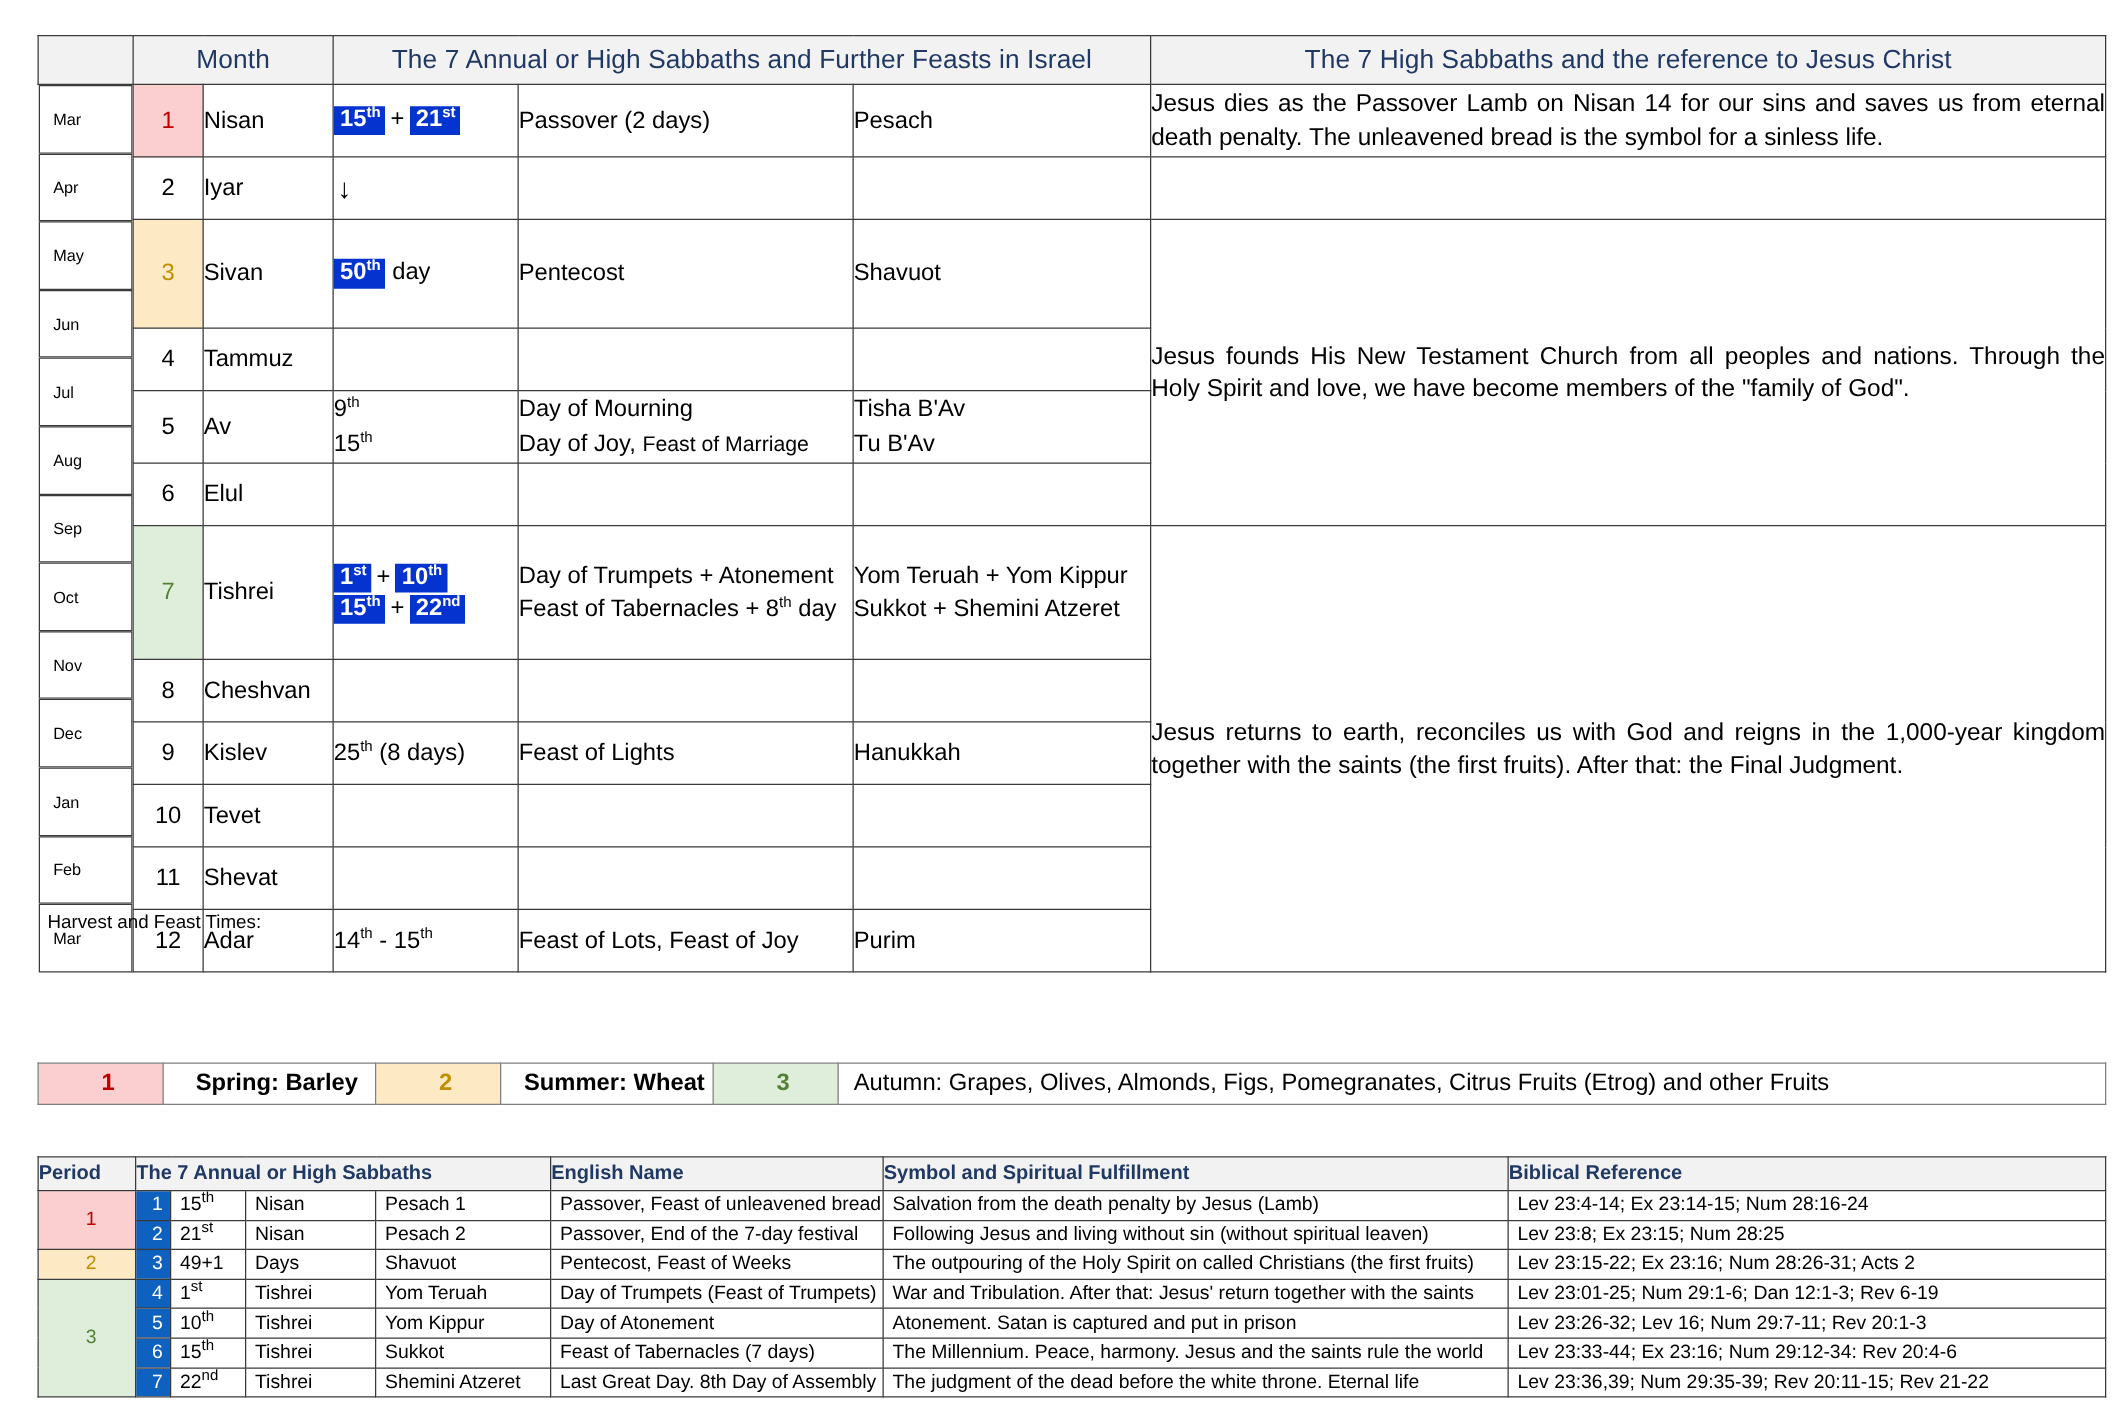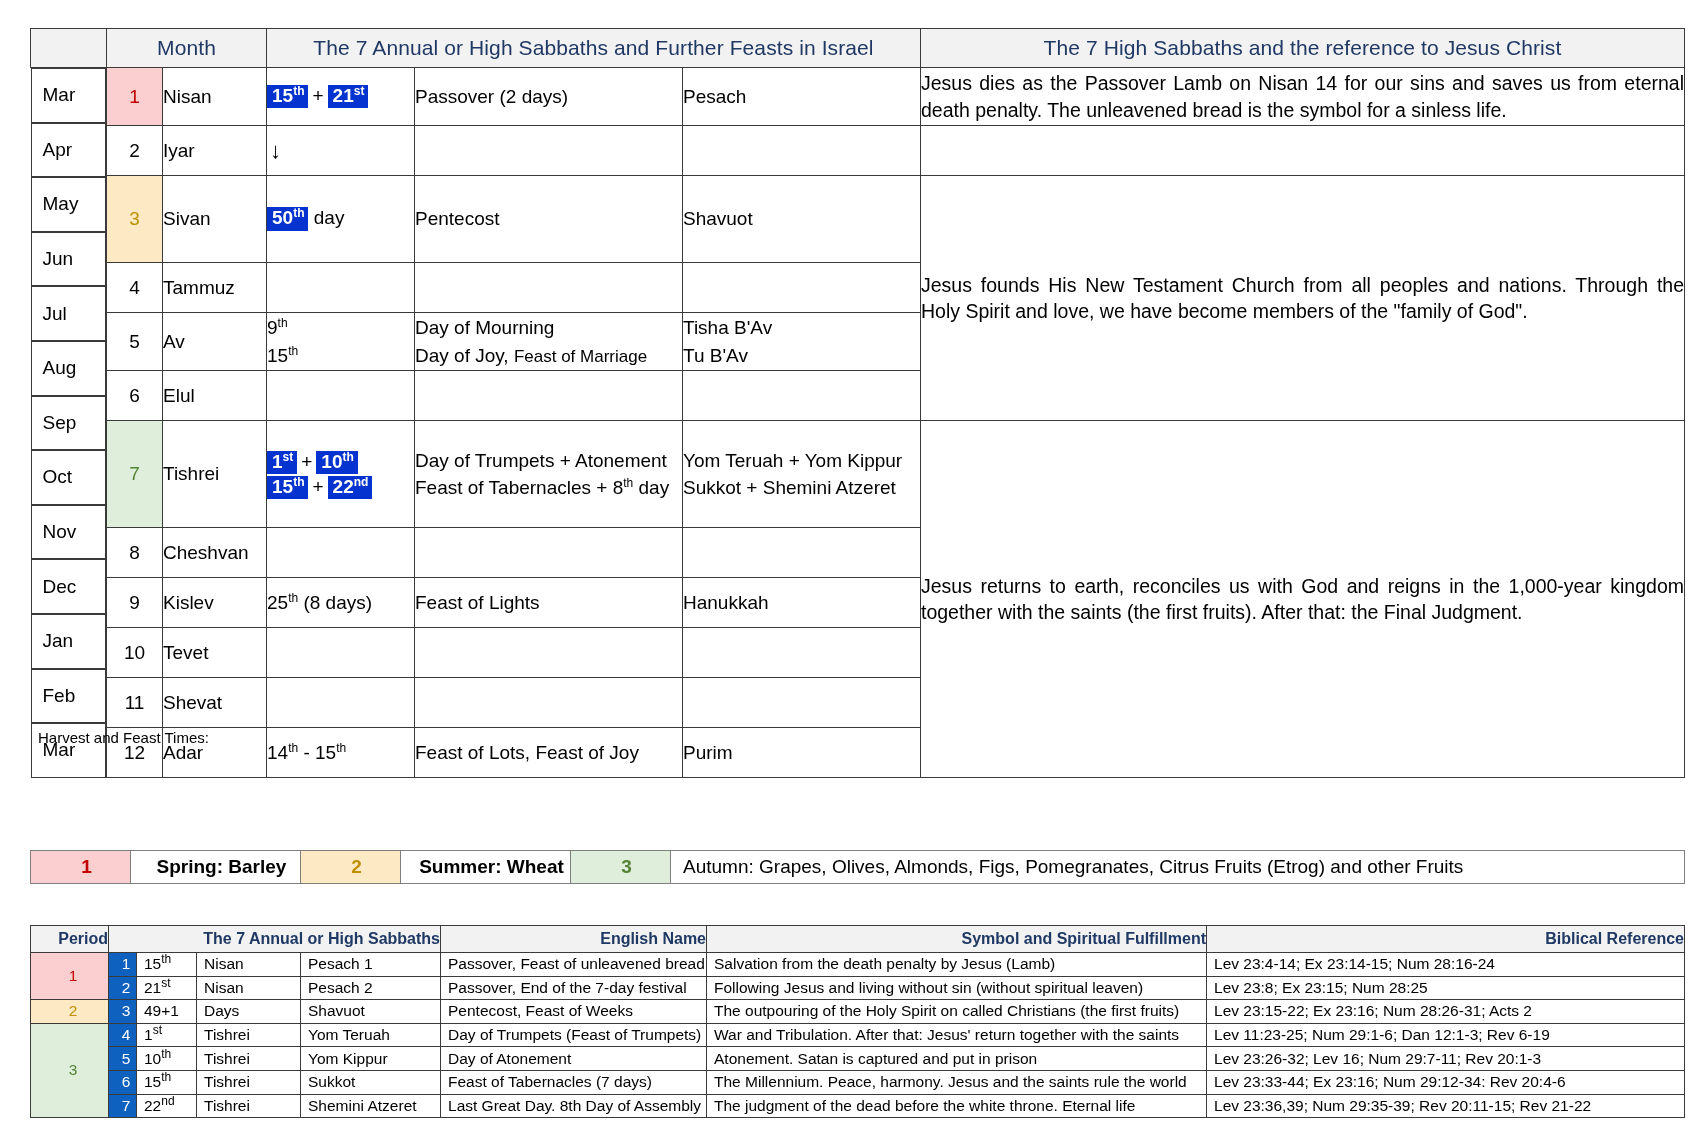--- a/index.html
+++ b/index.html
@@ -50,21 +50,21 @@
     letter-spacing: 0.1px;
   }
   .hdr-blank { background: #f2f2f2; }
   .greg-cell {
     box-sizing: border-box;
     border: 1px solid #3a3a3a;
     height: 54.6px;
     display: flex;
     align-items: center;
     padding-left: 11px;
-    font-size: 19px;
+    font-size: 13px;
     background: #fff;
   }
   .greg-col {
     width: 76px;
     padding: 0;
     border: none !important;
     vertical-align: top;
   }
   .greg-stack {
     display: flex;
@@ -157,21 +157,21 @@
     height: 22.6px;
     vertical-align: middle;
     white-space: nowrap;
     overflow: hidden;
   }
   table.bot th {
     background: #f2f2f2;
     color: #1f3864;
     font-weight: bold;
     font-size: 16px;
-    text-align: right;
+    text-align: left;
     height: 26px;
     padding: 0;
     margin-left: 45px;
   }
 
   .bnum {
     background: #0f61c0;
     color: #ffffff;
     font-weight: bold;
     text-align: center;
@@ -434,21 +434,21 @@
       </tr>
 
       <tr>
         <td class="bperiod green num-green" rowspan="4">3</td>
         <td class="bnum">4</td>
         <td class="bd"><span>1</span><sup class="o">st</sup></td>
         <td class="bm">Tishrei</td>
         <td>Yom Teruah</td>
         <td>Day of Trumpets (Feast of Trumpets)</td>
         <td>War and Tribulation. After that: Jesus' return together with the saints</td>
-        <td>Lev 11:23-25; Num 29:1-6; Dan 12:1-3; Rev 6-19</td>
+        <td>Lev 23:01-25; Num 29:1-6; Dan 12:1-3; Rev 6-19</td>
       </tr>
 
       <tr>
         <td class="bnum">5</td>
         <td class="bd"><span>10</span><sup class="o">th</sup></td>
         <td class="bm">Tishrei</td>
         <td>Yom Kippur</td>
         <td>Day of Atonement</td>
         <td>Atonement. Satan is captured and put in prison</td>
         <td>Lev 23:26-32; Lev 16; Num 29:7-11; Rev 20:1-3</td>

